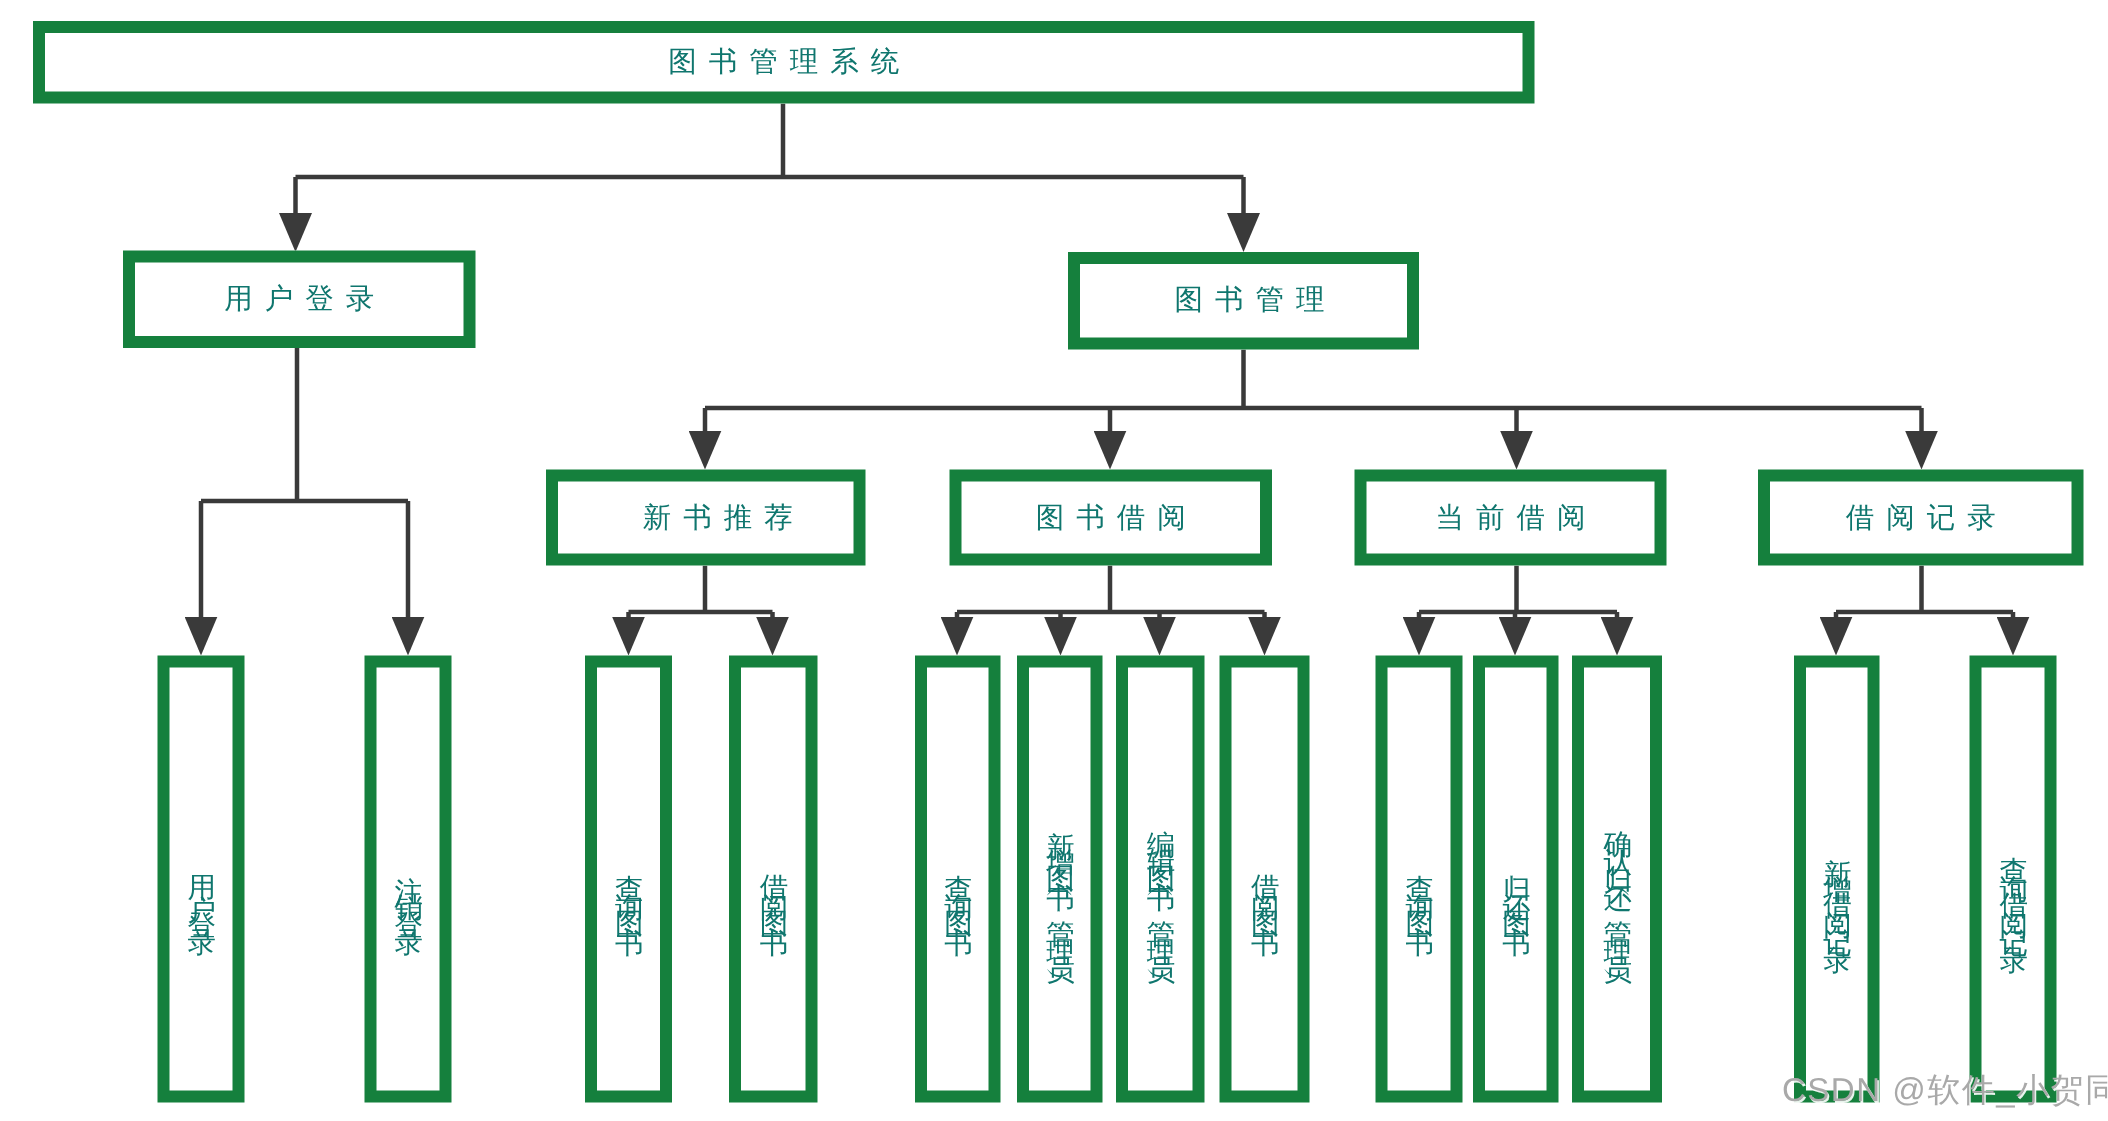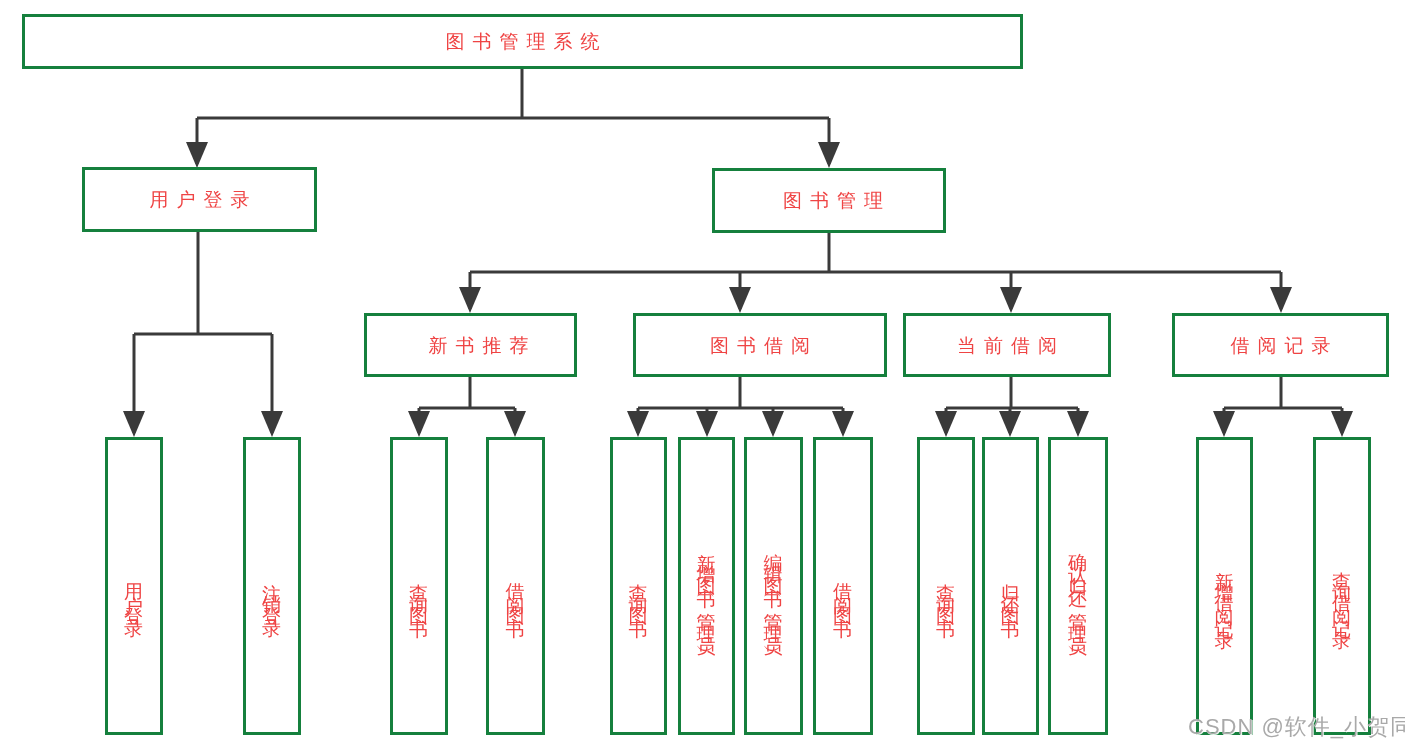--- a/index.html
+++ b/index.html
@@ -17,23 +17,23 @@
   }
   #connectors {
     position: absolute;
     left: 0;
     top: 0;
     pointer-events: none;
   }
   .box {
     position: absolute;
     box-sizing: border-box;
-    border: 3px solid #15803d;
+    border: 8px solid #15803d;
     background: #ffffff;
-    color: #ef4444;
+    color: #0f766e;
     display: flex;
     align-items: center;
     justify-content: center;
     font-size: 19px;
     line-height: 1;
     white-space: nowrap;
   }
   .h-box {
     letter-spacing: 8px;
     padding-left: 8px; 
@@ -102,21 +102,21 @@
       <line x1="1342" y1="408" x2="1342" y2="433" marker-end="url(#arw)"></line>
     </g>
   </svg>
 
   <div class="box h-box" style="left:22px; top:14px; width:1001px; height:55px;">图书管理系统</div>
 
   <div class="box h-box" style="left:82px; top:167px; width:235px; height:65px;">用户登录</div>
   <div class="box h-box" style="left:712px; top:168px; width:234px; height:65px;padding-left:16px;">图书管理</div>
 
   <div class="box h-box" style="left:364px; top:313px; width:213px; height:64px;padding-left:24px;">新书推荐</div>
-  <div class="box h-box" style="left:633px; top:313px; width:254px; height:64px;">图书借阅</div>
+  <div class="box h-box" style="left:633px; top:313px; width:215px; height:64px;">图书借阅</div>
   <div class="box h-box" style="left:903px; top:313px; width:208px; height:64px;">当前借阅</div>
   <div class="box h-box" style="left:1172px; top:313px; width:217px; height:64px;">借阅记录</div>
 
   <div class="box v-box" style="left:105px; top:437px; width:58px; height:298px;">用户登录</div>
   <div class="box v-box" style="left:243px; top:437px; width:58px; height:298px;">注销登录</div>
 
   <div class="box v-box" style="left:390px; top:437px; width:58px; height:298px;">查询图书</div>
   <div class="box v-box" style="left:486px; top:437px; width:59px; height:298px;">借阅图书</div>
 
   <div class="box v-box" style="left:610px; top:437px; width:57px; height:298px;">查询图书</div>

